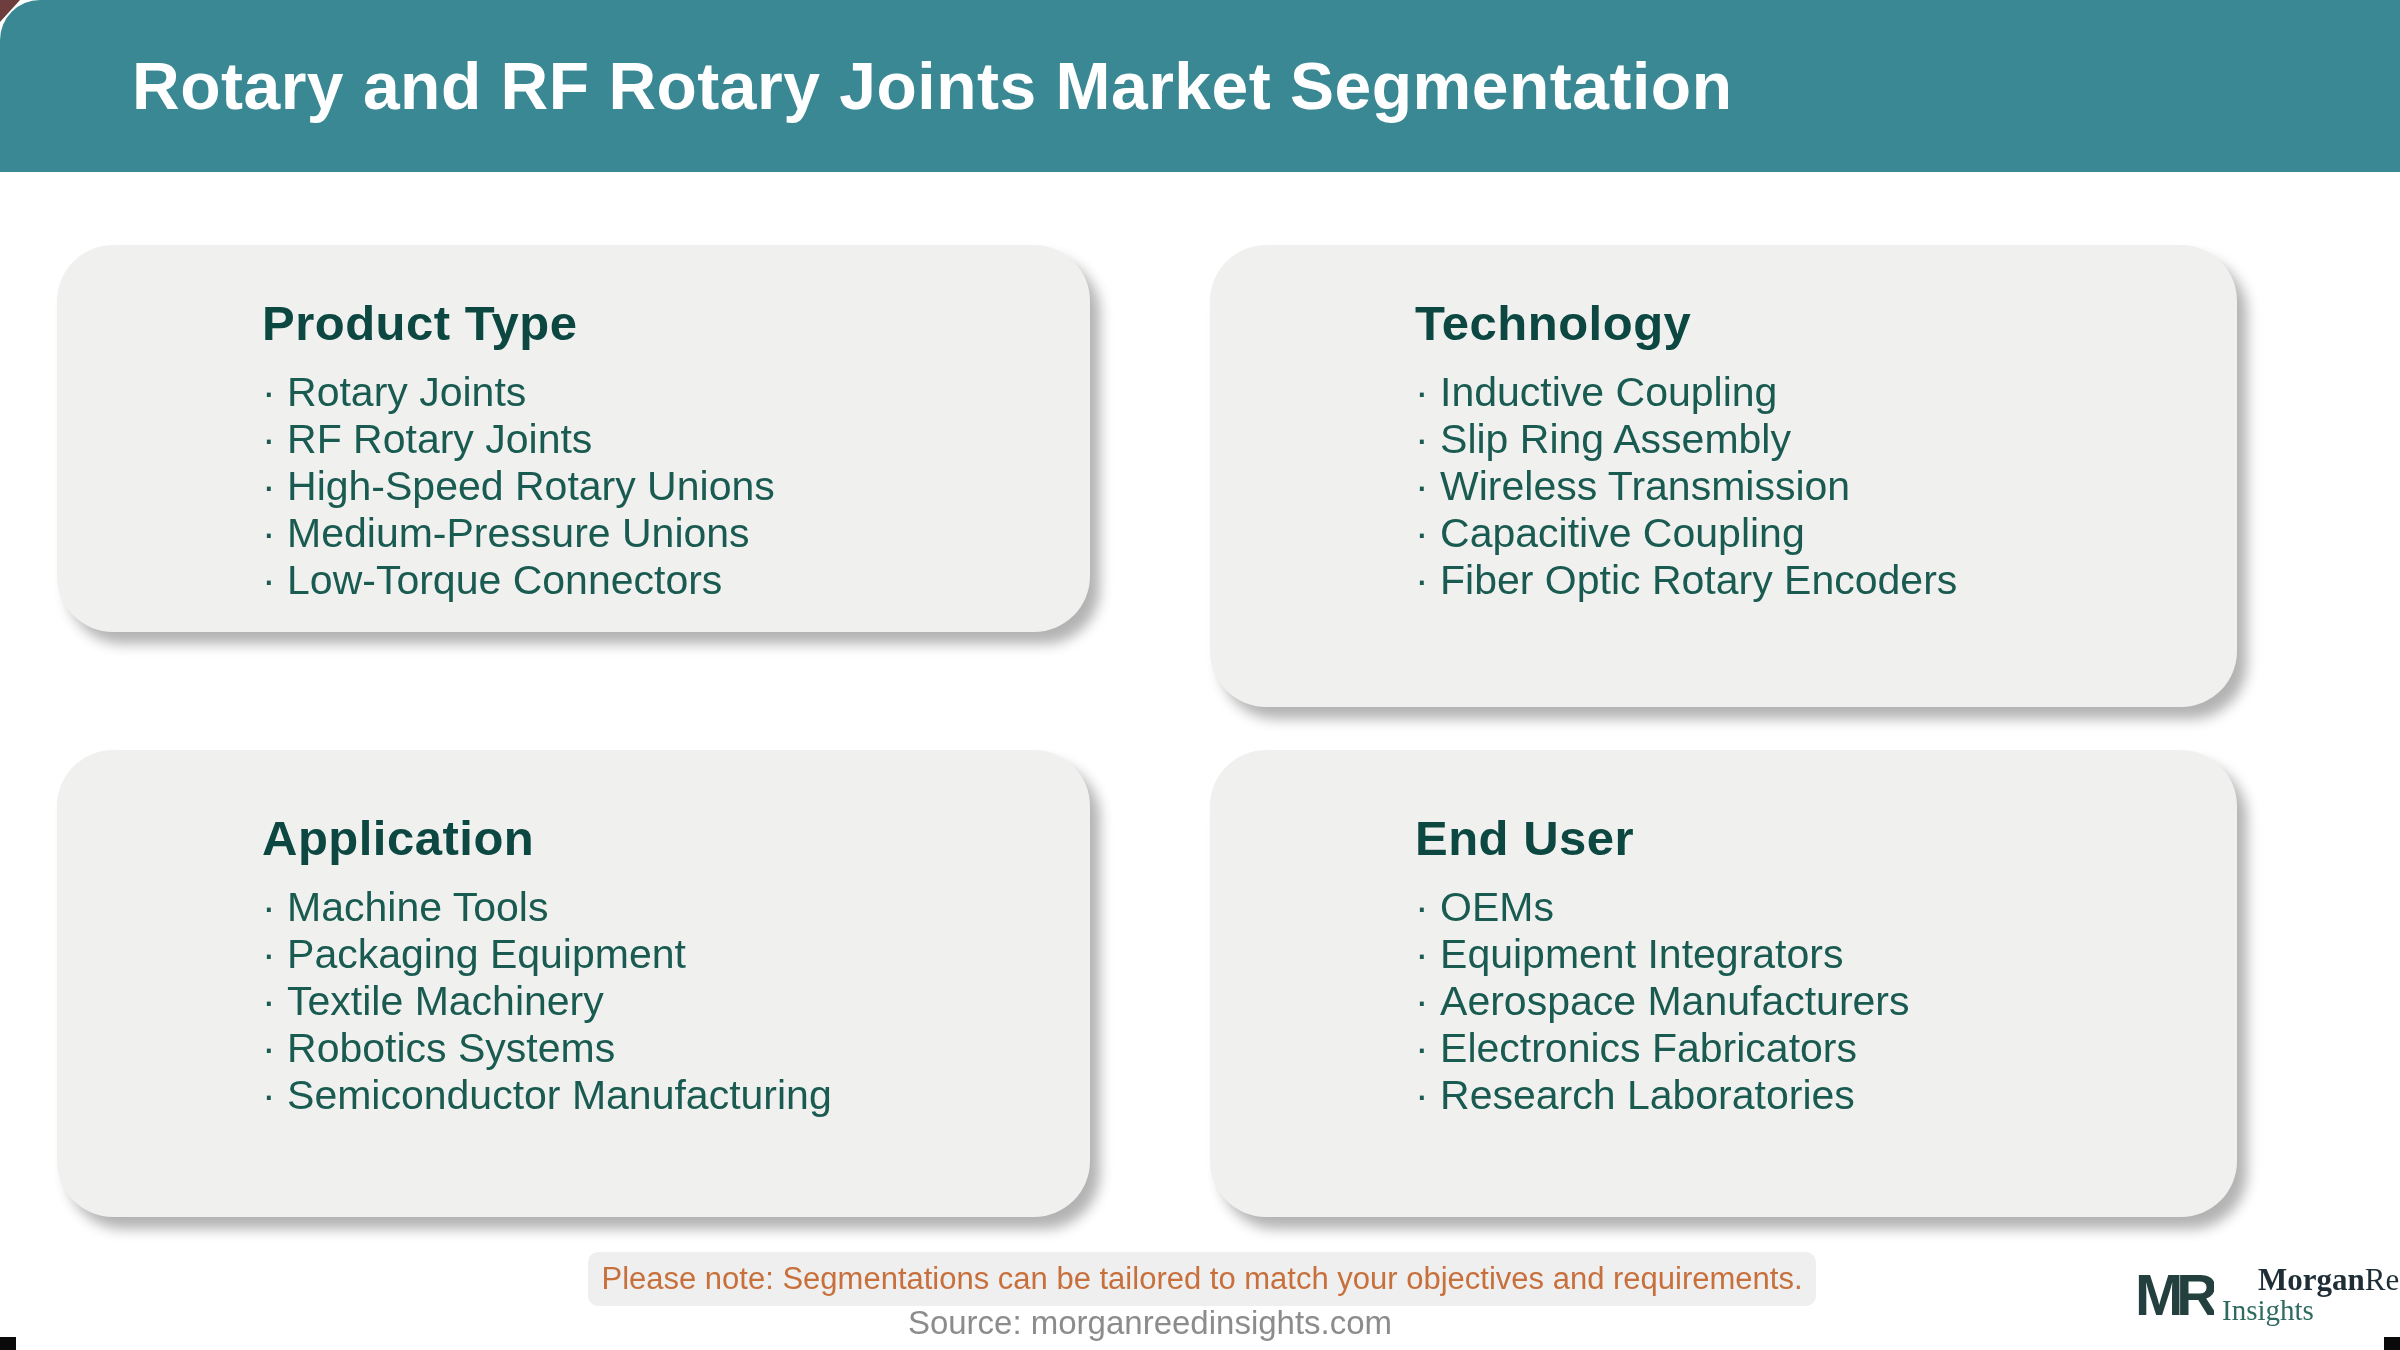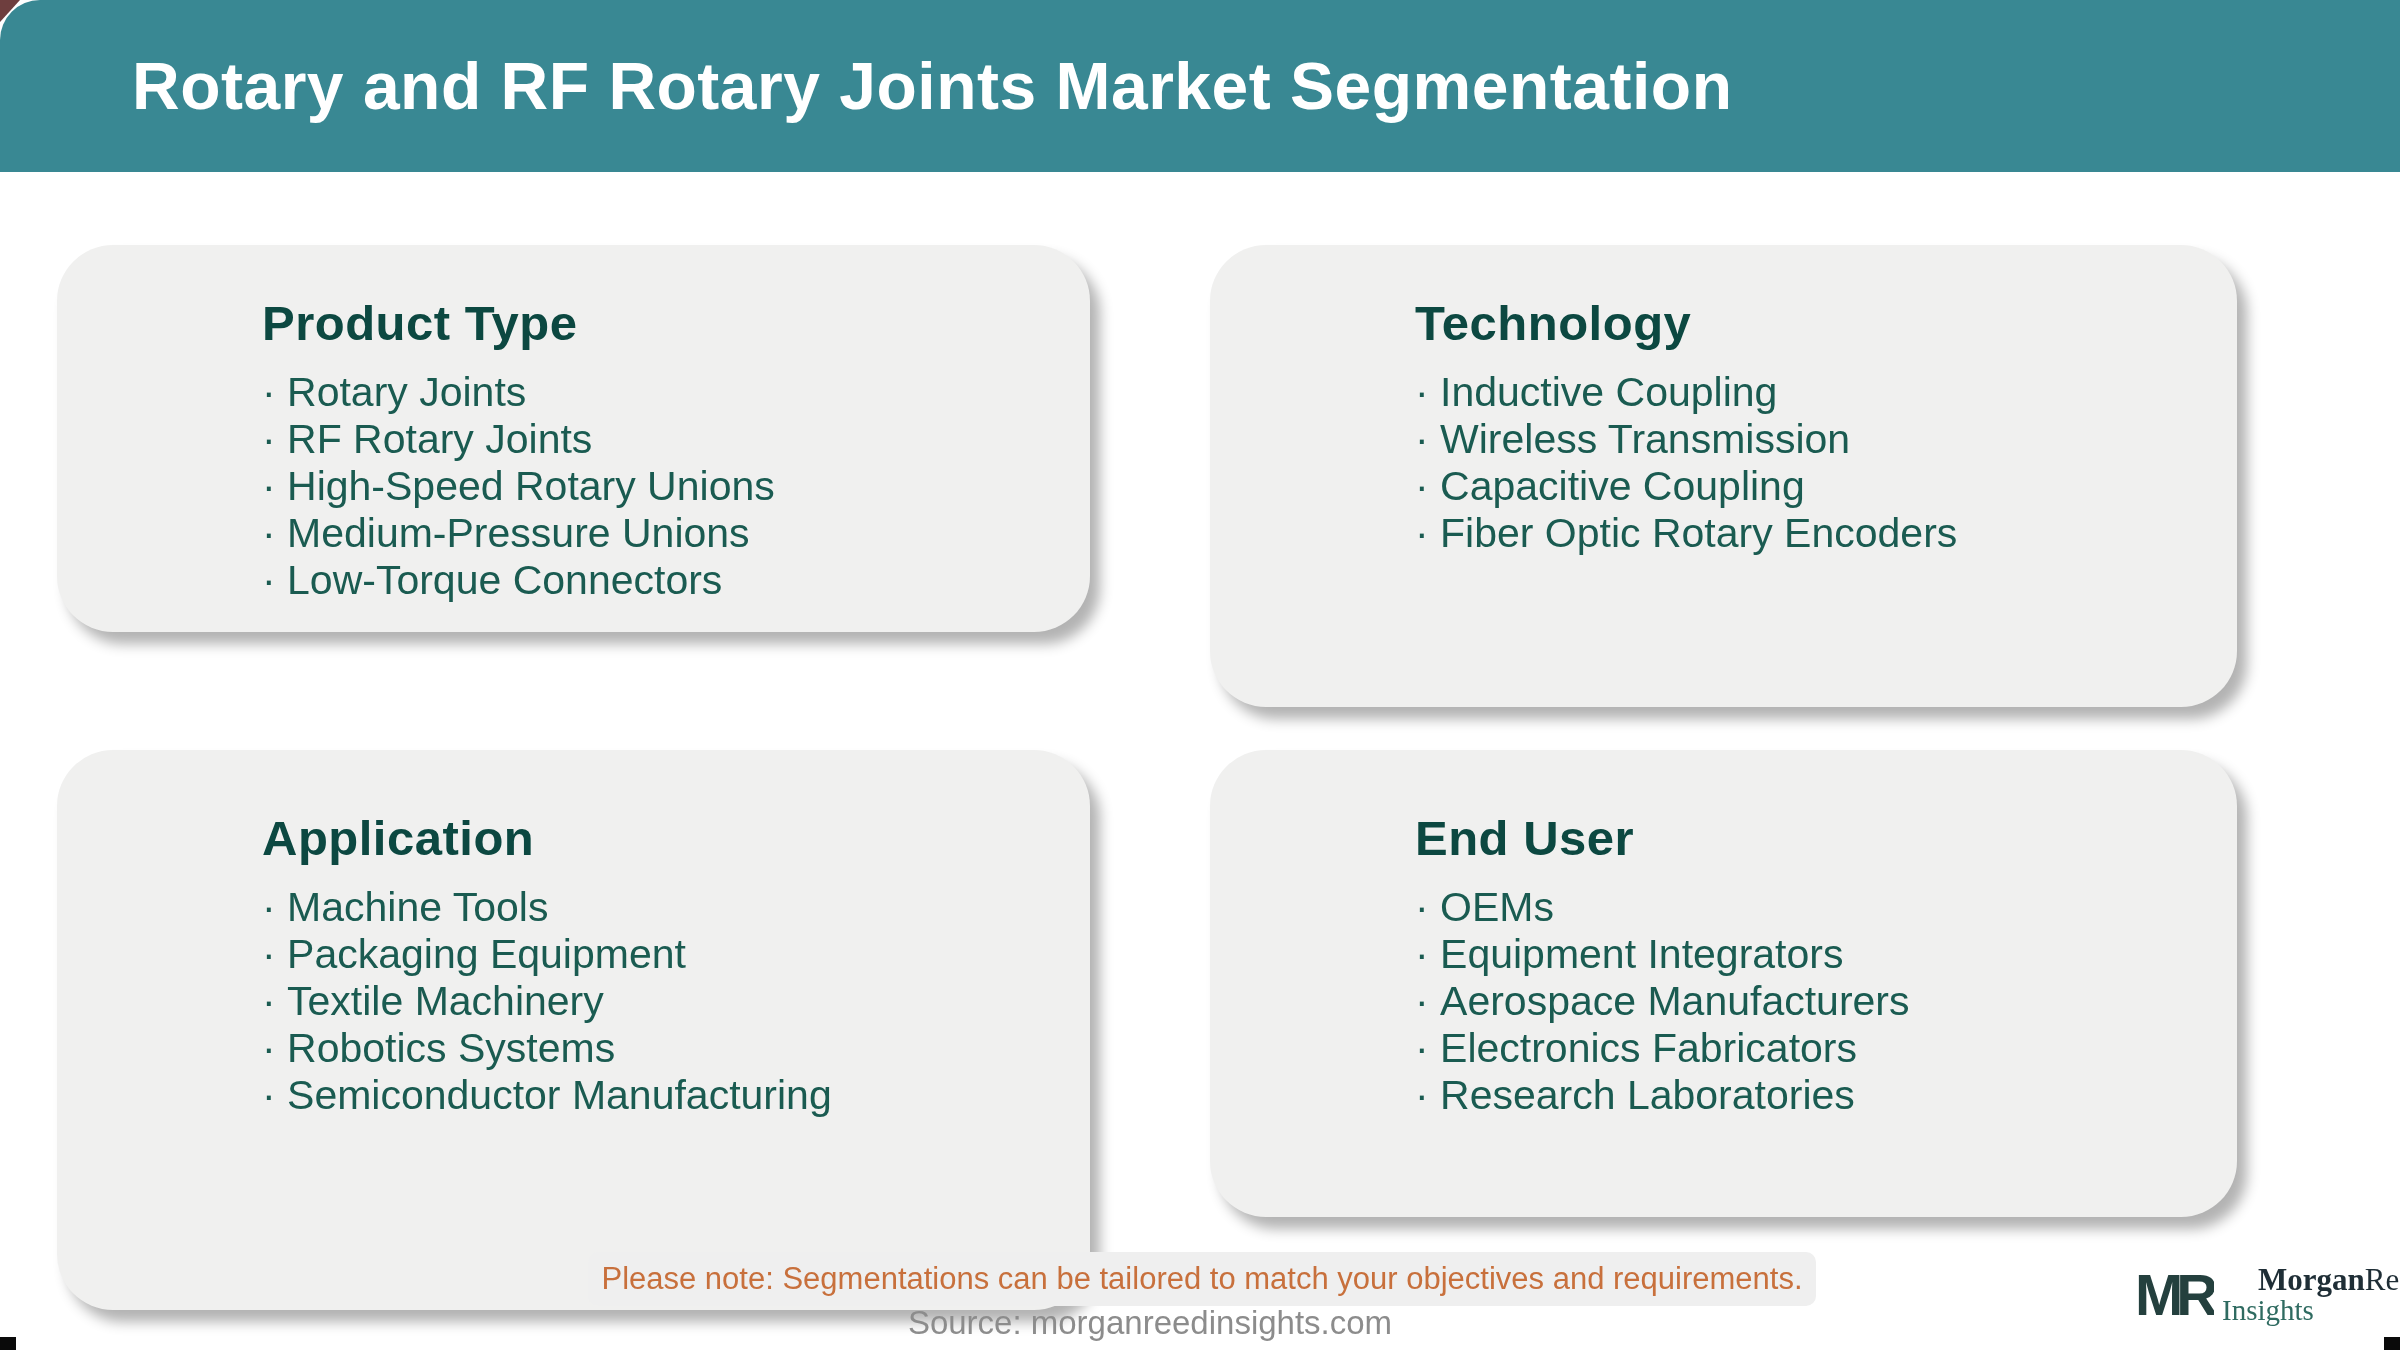--- a/index.html
+++ b/index.html
@@ -41,21 +41,21 @@
     color:#ffffff;font-size:66px;font-weight:700;letter-spacing:0.5px;
   }
   .card{
     position:absolute;
     background:var(--card-bg);
     border-radius:56px;
     box-shadow:10px 12px 13px rgba(0,0,0,0.30);
   }
   #card-product-type {left:57px;  top:245px; width:1033px; height:387px;}
   #card-technology   {left:1210px;top:245px; width:1027px; height:462px;}
-  #card-application  {left:57px;  top:750px; width:1033px; height:560px;}
+  #card-application  {left:57px;  top:750px; width:1033px; height:467px;}
   #card-end-user     {left:1210px;top:750px; width:1027px; height:467px;}
   .card-inner{padding:50px 50px 0 205px;}
   .card.bottom .card-inner{padding-top:60px;}
   .card h2{
     margin:0 0 18px 0;
     font-size:49px;font-weight:700;color:var(--heading-color);
     letter-spacing:0.5px;
   }
   .card ul{
     list-style:none;margin:0;padding:0;
@@ -124,20 +124,21 @@
         <li>Low-Torque Connectors</li>
       </ul>
   </div>
 </div>
 
 <div class="card top" id="card-technology">
   <div class="card-inner">
     <h2>Technology</h2>
     <ul>
         <li>Inductive Coupling</li>
+        <li>Slip Ring Assembly</li>
         <li>Wireless Transmission</li>
         <li>Capacitive Coupling</li>
         <li>Fiber Optic Rotary Encoders</li>
       </ul>
   </div>
 </div>
 
 <div class="card bottom" id="card-application">
   <div class="card-inner">
     <h2>Application</h2>

